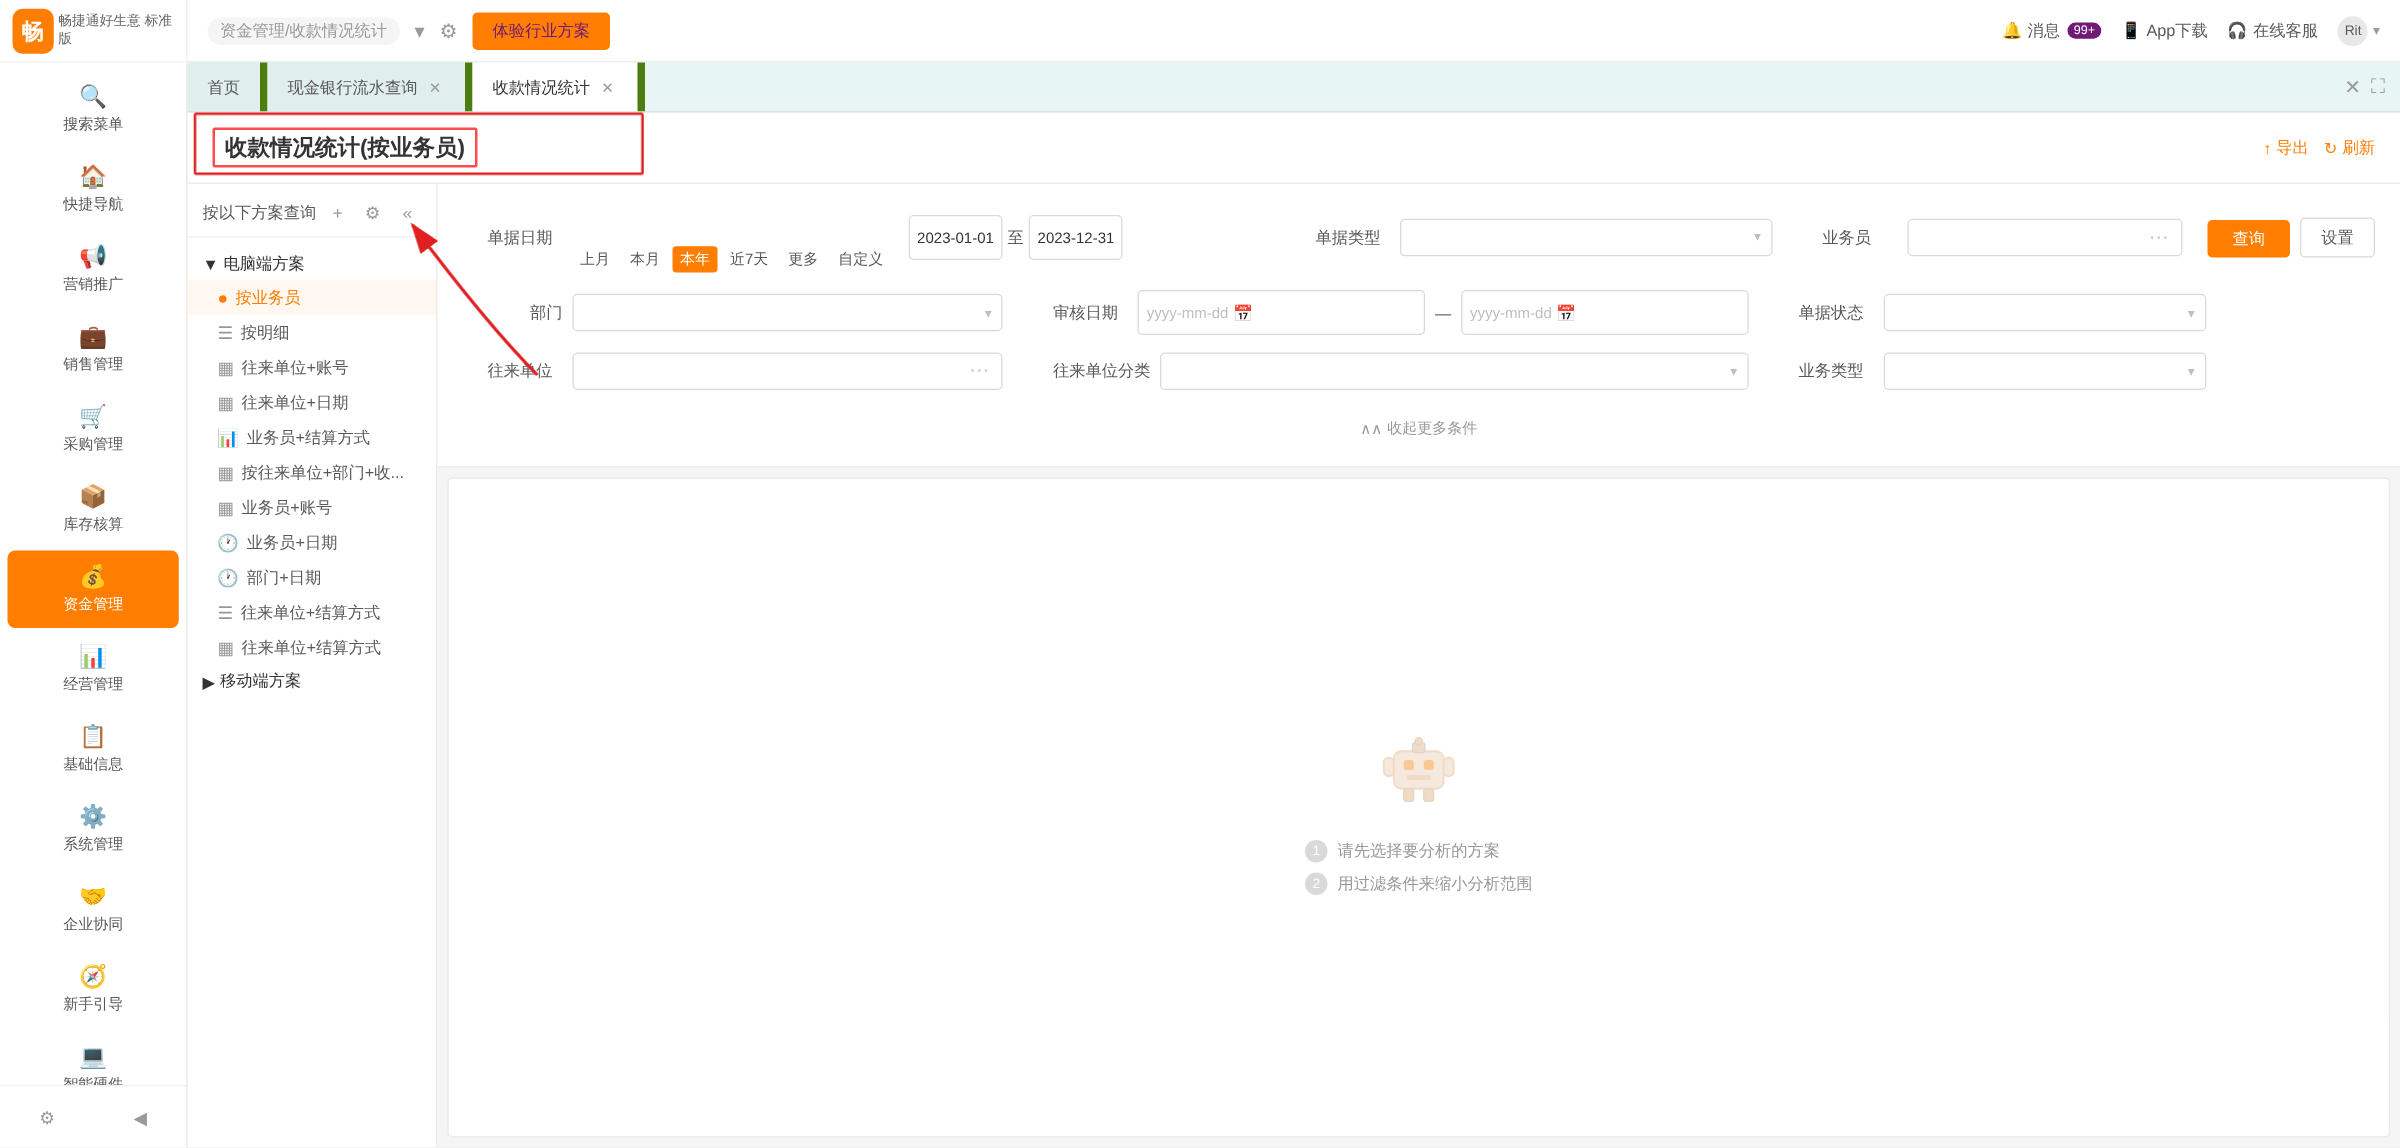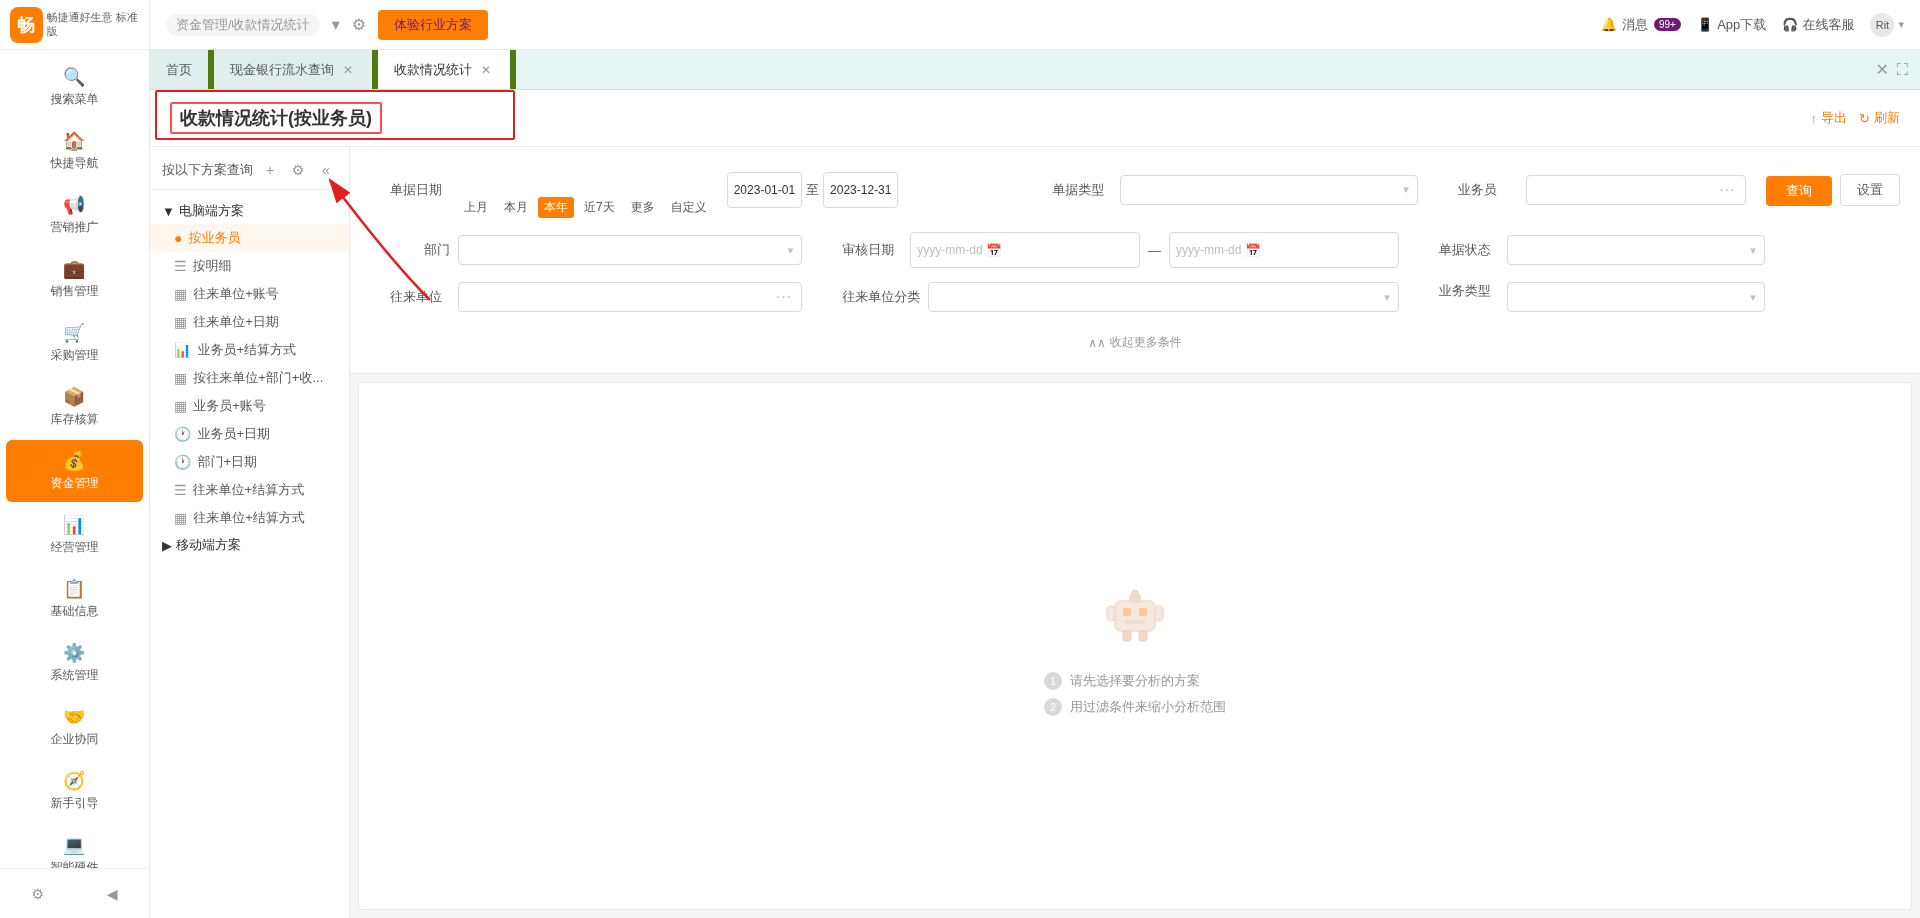--- a/index.html
+++ b/index.html
@@ -758,21 +758,21 @@
             </div>
 
             <div style="display:flex;align-items:center;gap:8px;flex:2;">
               <span class="filter-label">往来单位分类</span>
               <div class="filter-control" style="flex:1;">
                 <span></span>
                 <span class="chevron-icon">▾</span>
               </div>
             </div>
 
-            <div style="display:flex;gap:8px;flex:1.2;">
+            <div style="display:flex;align-items:center;gap:8px;flex:1.2;">
               <span class="filter-label">业务类型</span>
               <div class="filter-control" style="flex:1;">
                 <span></span>
                 <span class="chevron-icon">▾</span>
               </div>
             </div>
             <div style="flex:0.4;"></div>
           </div>
 
           <div class="collapse-btn">

